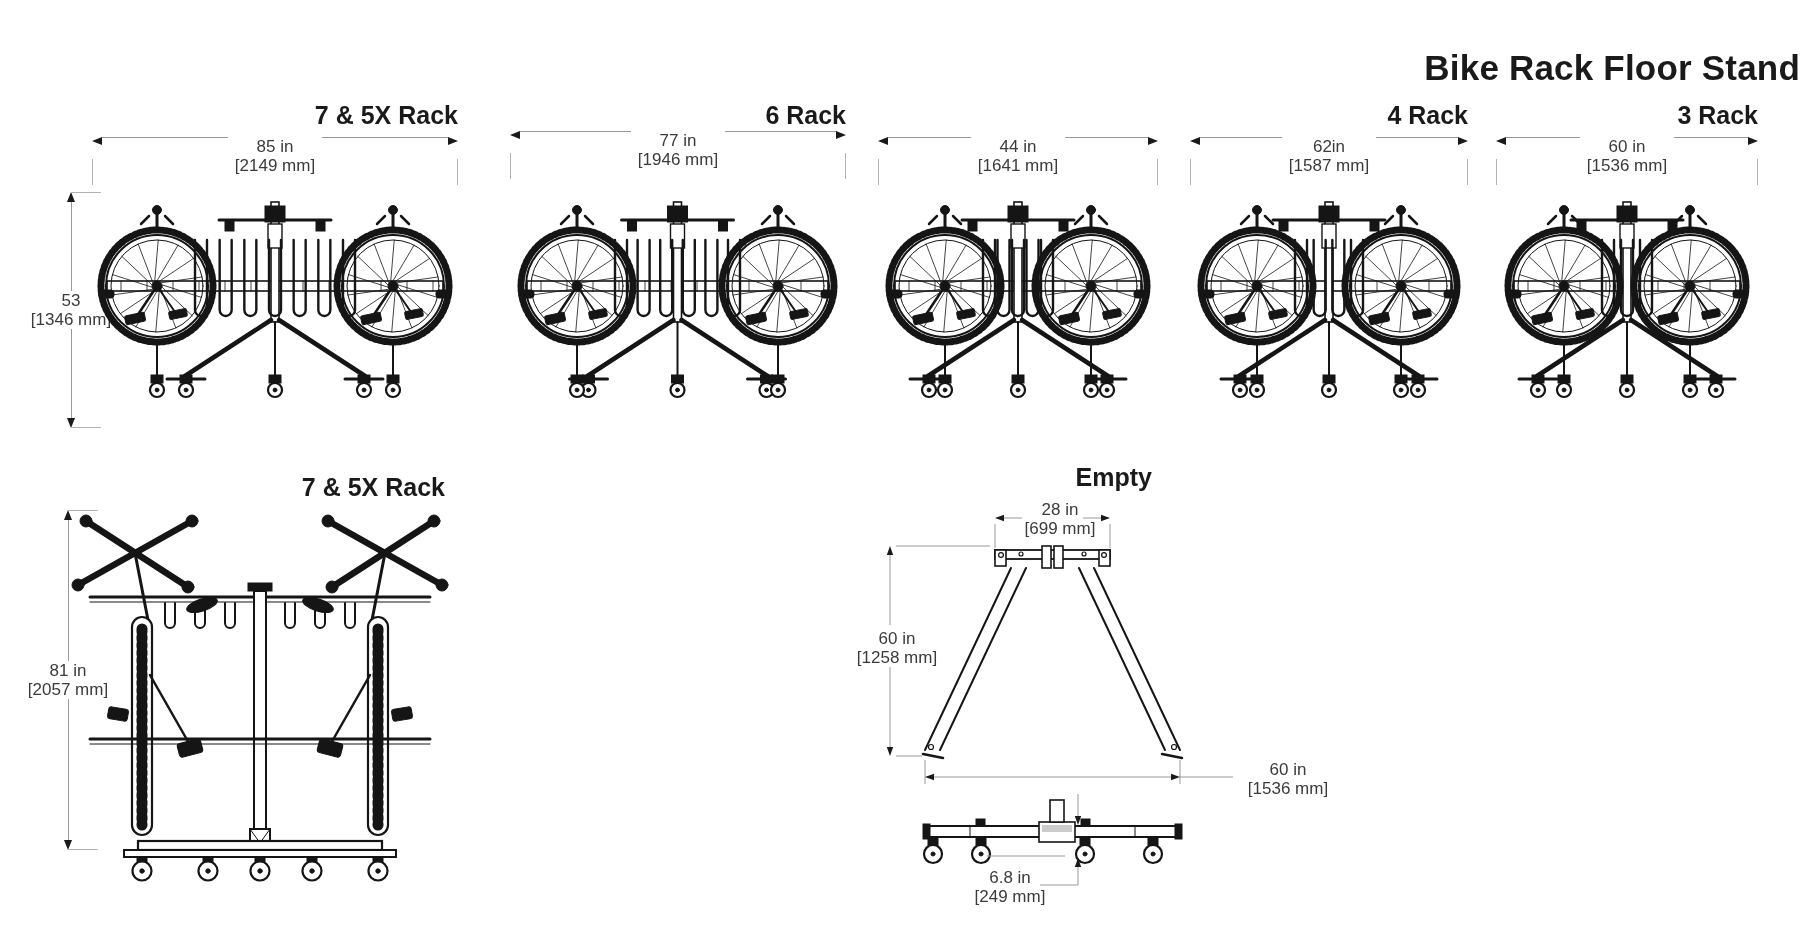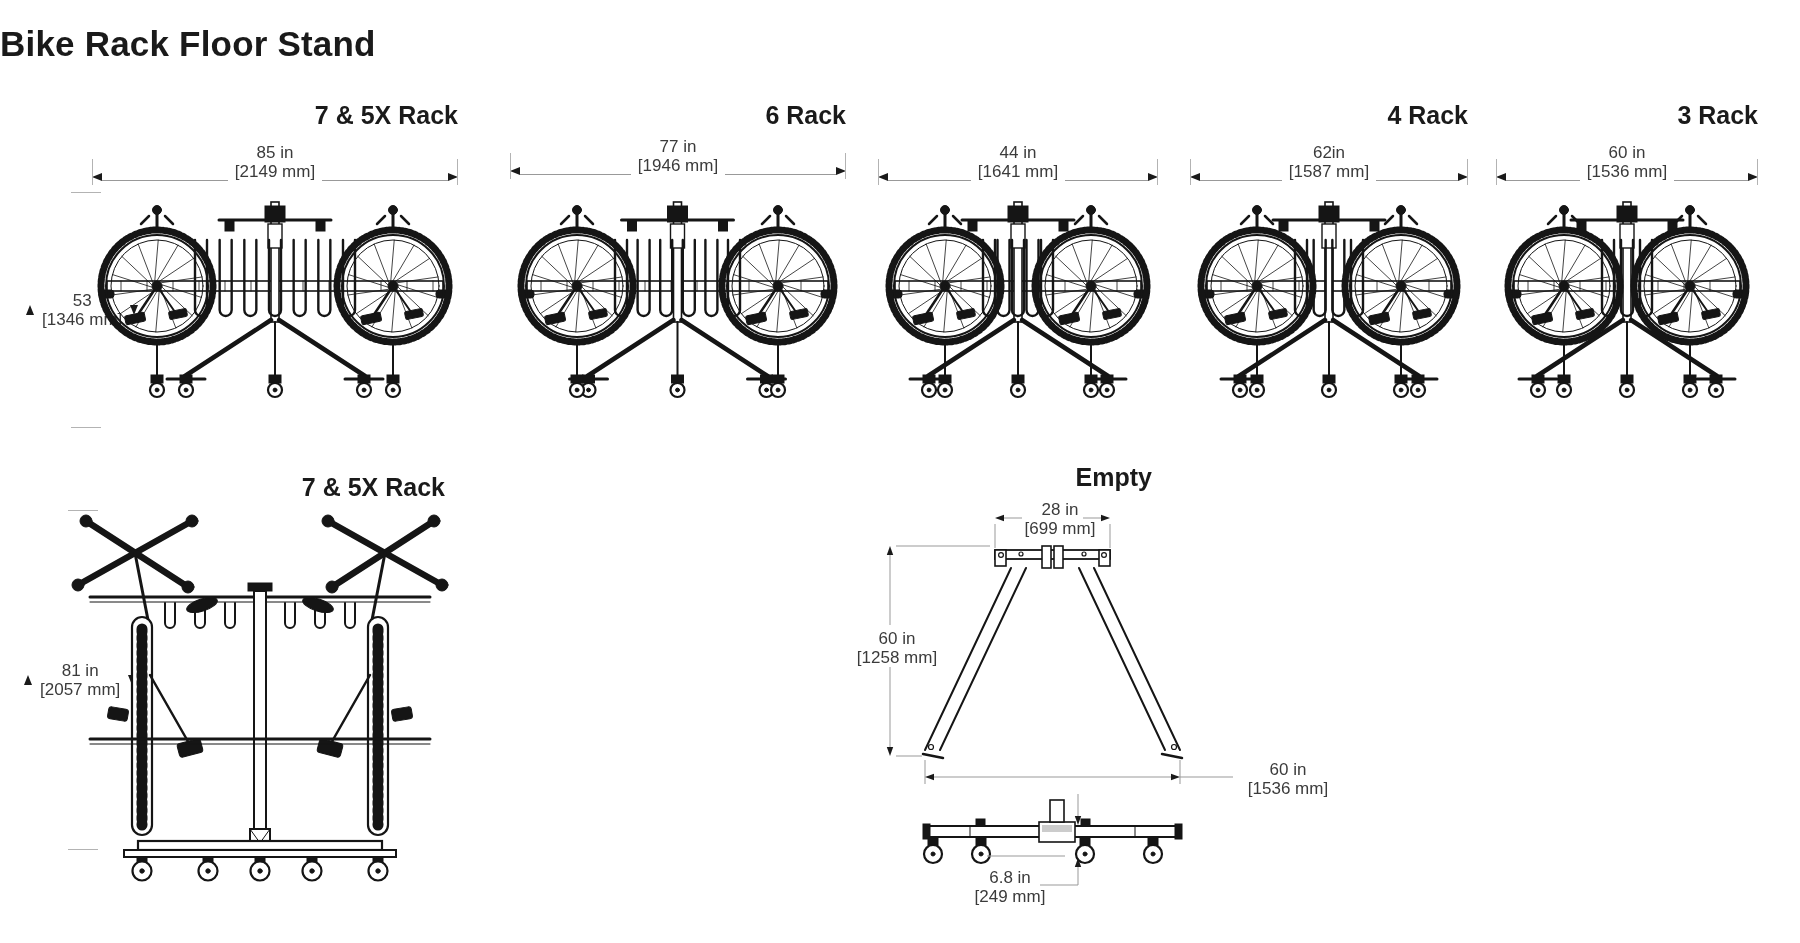--- a/index.html
+++ b/index.html
@@ -1,36 +1,36 @@
 <!DOCTYPE html>
 <html><head>
 <meta charset="utf-8">
 <style>
   html,body{margin:0;padding:0;background:#ffffff;}
   body{width:1800px;height:943px;position:relative;overflow:hidden;
        font-family:"Liberation Sans", sans-serif;color:#1a1a1a;}
   .stage{position:absolute;inset:0;}
-  .page-title{position:absolute;left:0;top:24px;width:1800px;text-align:left;
+  .page-title{position:absolute;left:0;top:48px;width:1800px;text-align:right;
               font-size:35px;font-weight:bold;letter-spacing:.2px;}
   .rack-label{position:absolute;text-align:right;font-size:25px;font-weight:bold;line-height:30px;}
   
-  .dim-h{position:absolute;display:flex;align-items:flex-end;height:44px;}
+  .dim-h{position:absolute;display:flex;align-items:flex-start;height:44px;}
   .dim-h .seg{flex:1;height:0;border-top:1px solid #999;}
   .arr{width:0;height:0;display:block;}
   .arr-l{border-top:4px solid transparent;border-bottom:4px solid transparent;border-right:10px solid #1a1a1a;}
   .arr-r{border-top:4px solid transparent;border-bottom:4px solid transparent;border-left:10px solid #1a1a1a;}
   .arr-u{border-left:4px solid transparent;border-right:4px solid transparent;border-bottom:10px solid #1a1a1a;}
   .arr-d{border-left:4px solid transparent;border-right:4px solid transparent;border-top:10px solid #1a1a1a;}
   .dim-text{padding:0 7px;font-size:17px;line-height:19px;color:#3b3b3b;
             text-align:center;white-space:nowrap;}
   .dim-text span{display:block;}
   .dim-h .ext{position:absolute;top:50%;width:1px;height:26px;background:#b3b3b3;}
   .dim-h .ext.l{left:0;} .dim-h .ext.r{right:0;}
   
-  .dim-v{position:absolute;display:flex;flex-direction:row;align-items:center;}
+  .dim-v{position:absolute;display:flex;flex-direction:column;align-items:center;}
   .dim-v .seg{flex:1;width:0;border-left:1px solid #999;}
   .dim-v .ext{position:absolute;height:1px;width:30px;background:#b3b3b3;left:50%;}
   .dim-v .ext.t{top:0;} .dim-v .ext.b{bottom:0;}
   svg{position:absolute;overflow:visible;}
 </style>
 </head>
 <body>
 
 <div class="stage">
 

